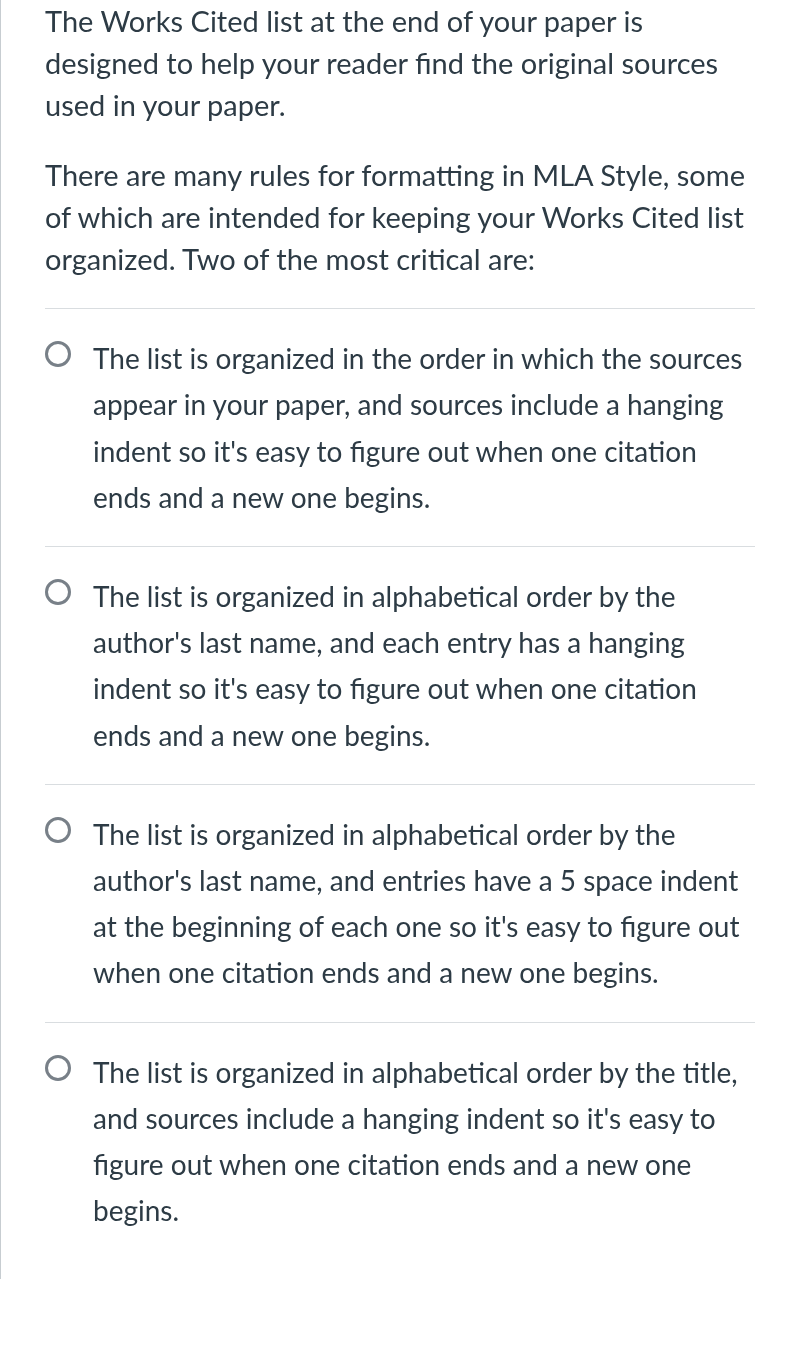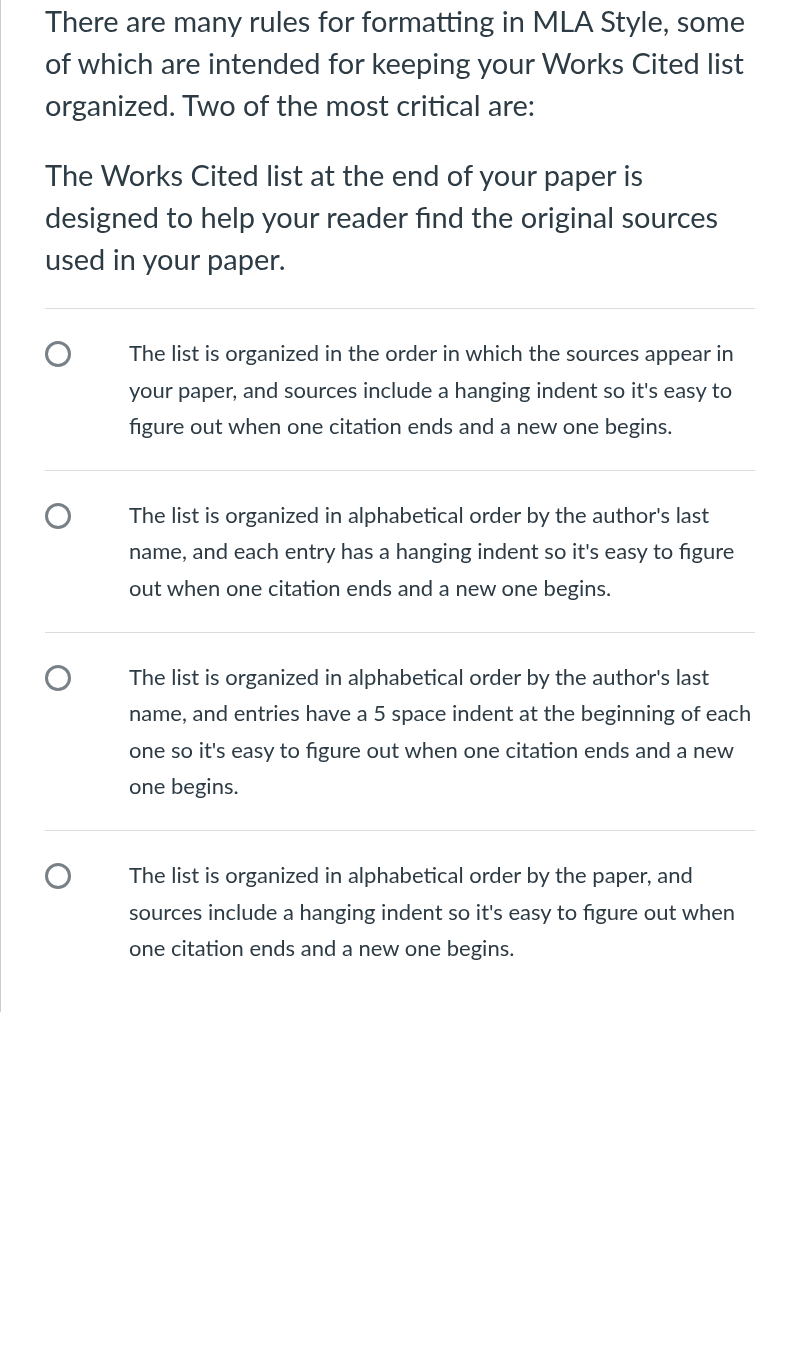--- a/index.html
+++ b/index.html
@@ -37,36 +37,35 @@
     flex: 0 0 auto;
     width: 26px;
     height: 26px;
     border: 3px solid #788088;
     border-radius: 50%;
     margin-top: 6px;
     margin-right: 22px;
     background: #ffffff;
   }
   .option-text {
-    font-size: 22px;
+    font-size: 28px;
     line-height: 1.65;
     color: #2d3b45;
-    margin-left: 36px;
   }
   .option-text strong {
     font-weight: 400;
   }
 </style>
 </head>
 <body>
 
 <div class="container">
   <div class="prompt">
+    <p>The Works Cited list at the end of your paper is designed to help your reader find the original sources used in your paper.</p>
     <p>There are many rules for formatting in MLA Style, some of which are intended for keeping your Works Cited list organized. Two of the most critical are:</p>
-    <p>The Works Cited list at the end of your paper is designed to help your reader find the original sources used in your paper.</p>
   </div>
 
   <div class="options">
 
     <label class="option">
       <span class="radio"></span>
       <span class="option-text"><span>The list is organized in the order in which the sources appear in your paper, and sources include a hanging indent so it's easy to figure out when one citation ends and a new one begins.</span><strong></strong><span></span></span>
     </label>
 
     <label class="option">
@@ -74,17 +73,17 @@
       <span class="option-text"><span>The list is organized in alphabetical order by the </span><strong>author's</strong><span> last name, and each entry has a hanging indent so it's easy to figure out when one citation ends and a new one begins.</span></span>
     </label>
 
     <label class="option">
       <span class="radio"></span>
       <span class="option-text"><span>The list is organized in alphabetical order by the </span><strong>author's</strong><span> last name, and entries have a 5 space indent at the beginning of each one so it's easy to figure out when one citation ends and a new one begins.</span></span>
     </label>
 
     <label class="option">
       <span class="radio"></span>
-      <span class="option-text"><span>The list is organized in alphabetical order by the </span><strong>paper,</strong><span> and sources include a hanging indent so it's easy to figure out when one citation ends and a new one begins.</span></span>
+      <span class="option-text"><span>The list is organized in alphabetical order by the </span><strong>title,</strong><span> and sources include a hanging indent so it's easy to figure out when one citation ends and a new one begins.</span></span>
     </label>
 
   </div>
 </div>
 
 </body></html>

